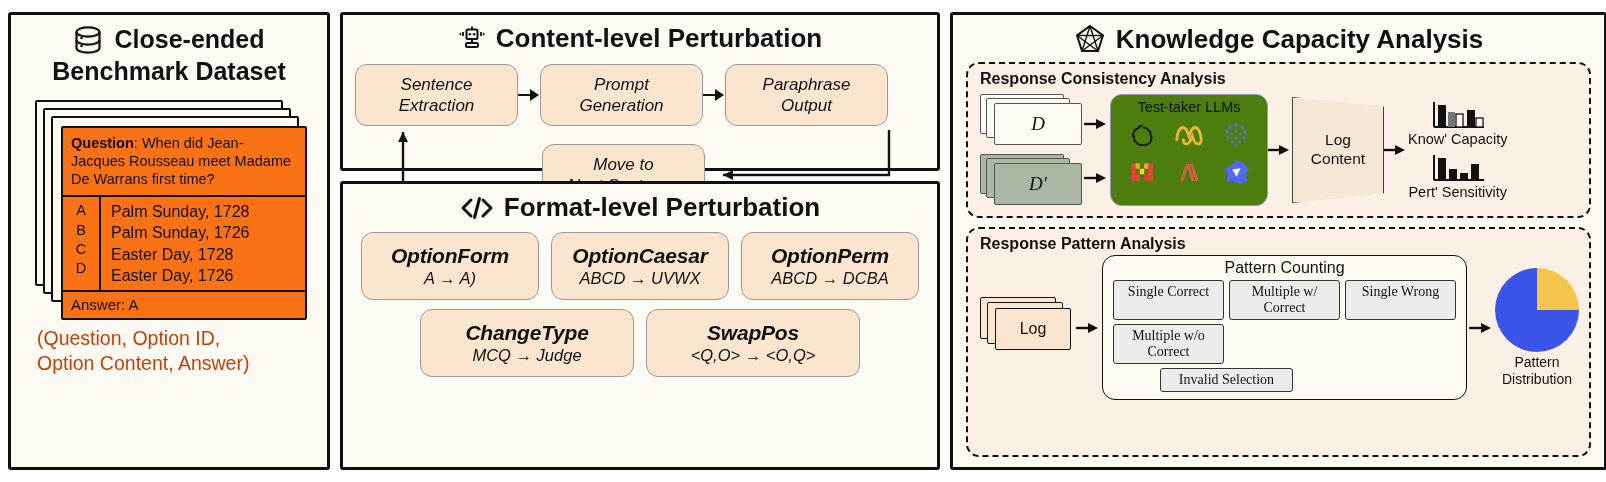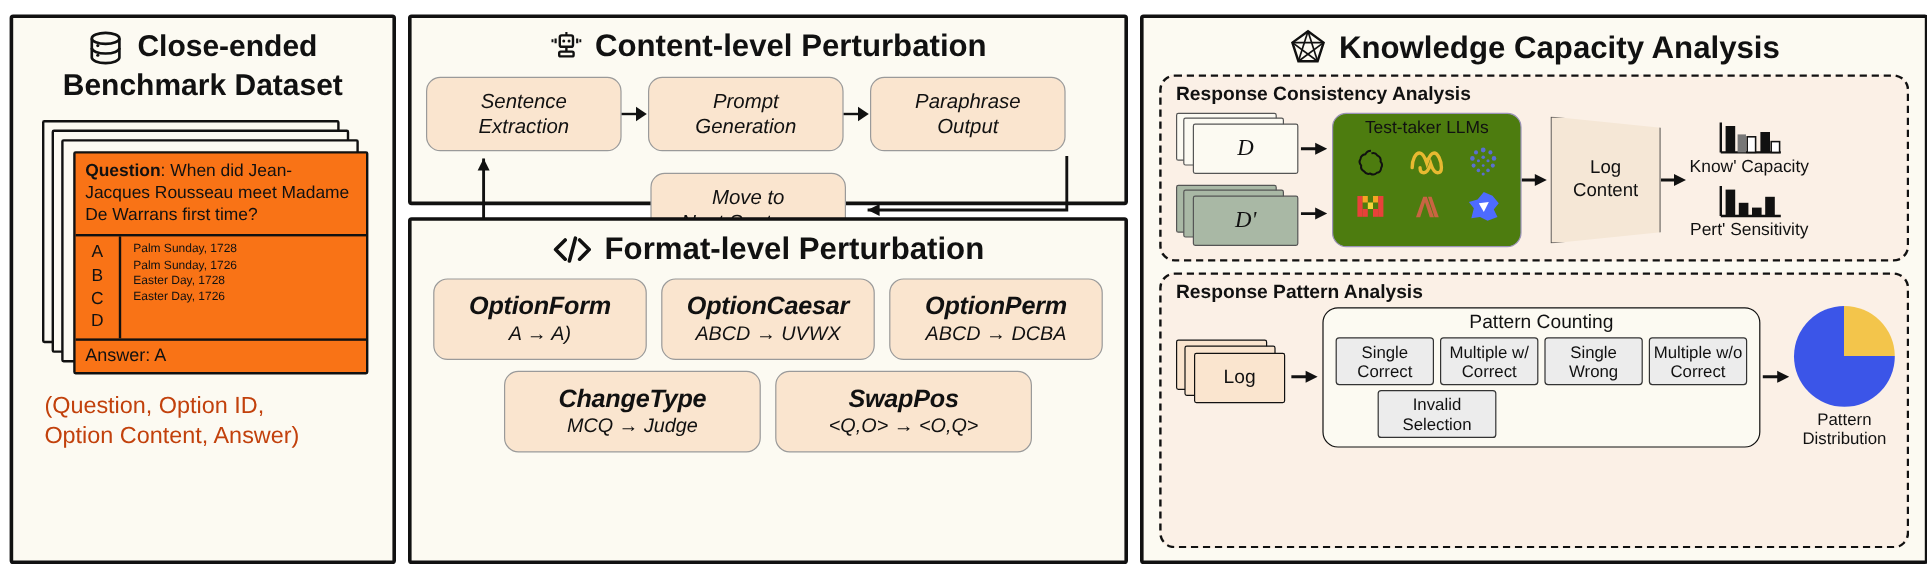--- a/index.html
+++ b/index.html
@@ -41,21 +41,21 @@
     padding: 0; display: flex; flex-direction: column;
   }
   .q-box { padding: 6px 8px 7px 8px; font-size: 14.5px; line-height: 1.25; color: #111; border-bottom: 2.5px solid #111; }
   .q-box b { font-weight: bold; }
   .opt-row { display: flex; border-bottom: 2.5px solid #111; }
   .opt-ids {
     width: 38px; border-right: 2.5px solid #111; padding: 4px 0 4px 0;
     display: flex; flex-direction: column; align-items: center;
     font-size: 14.5px; line-height: 1.32; color: #111;
   }
-  .opt-vals { flex: 1; padding: 4px 16px 4px 10px; font-size: 10px; line-height: 1.32; color: #111; }
+  .opt-vals { flex: 1; padding: 4px 16px 4px 10px; font-size: 16px; line-height: 1.32; color: #111; }
   .ans-box { padding: 4px 8px 5px 8px; font-size: 15px; color: #111; }
   .tuple-text { margin: 14px 0 0 14px; font-size: 19.5px; line-height: 1.3; color: #c2410c; }
 
   
   .col2 { width: 600px; flex: 0 0 600px; display: flex; flex-direction: column; gap: 10px; }
   .p-content { height: 159px; padding: 8px 12px 10px 12px; }
   .p-format  { flex: 1; padding: 8px 12px 10px 12px; }
   .col2 .panel-title { font-size: 26px; }
   .peach {
     background: #FAE5CF; border: 1.6px solid #9a9a9a; border-radius: 12px;
@@ -114,21 +114,21 @@
   .rpa-body { display: flex; align-items: center; margin-top: 2px; }
   .logstack { position: relative; width: 96px; height: 62px; }
   .logcard { position: absolute; width: 76px; height: 42px; background: #FAE5CF; border: 1.8px solid #111; border-radius: 2px; }
   .logcard.f { display: flex; align-items: center; justify-content: center; font-size: 16px; color: #111; }
   .pcbox {
     background: #FCFAF2; border: 1.8px solid #111; border-radius: 13px;
     padding: 3px 10px 7px 10px; width: 365px;
     display: flex; flex-direction: column; align-items: center;
   }
   .pc-title { font-size: 16px; color: #111; margin-bottom: 3px; }
-  .pc-grid { display: grid; grid-template-columns: 1fr 1fr 1fr 1fr; gap: 4px 5px; width: 100%; }
+  .pc-grid { display: grid; grid-template-columns: 1fr 1fr 1fr; gap: 4px 5px; width: 100%; font-family: Liberation Serif, serif; }
   .chip {
     background: #ECECEC; border: 1.4px solid #333; border-radius: 3px;
     font-size: 14px; color: #111; text-align: center; padding: 3px 2px;
   }
   .chip.wide { grid-column: 1 / span 2; width: 59%; justify-self: center; }
   .pie-wrap { display: flex; flex-direction: column; align-items: center; gap: 2px; }
   .pie { width: 84px; height: 84px; border-radius: 50%; }
   .pie-label { font-size: 14px; color: #111; line-height: 1.15; text-align: center; }
 </style>
 </head>

